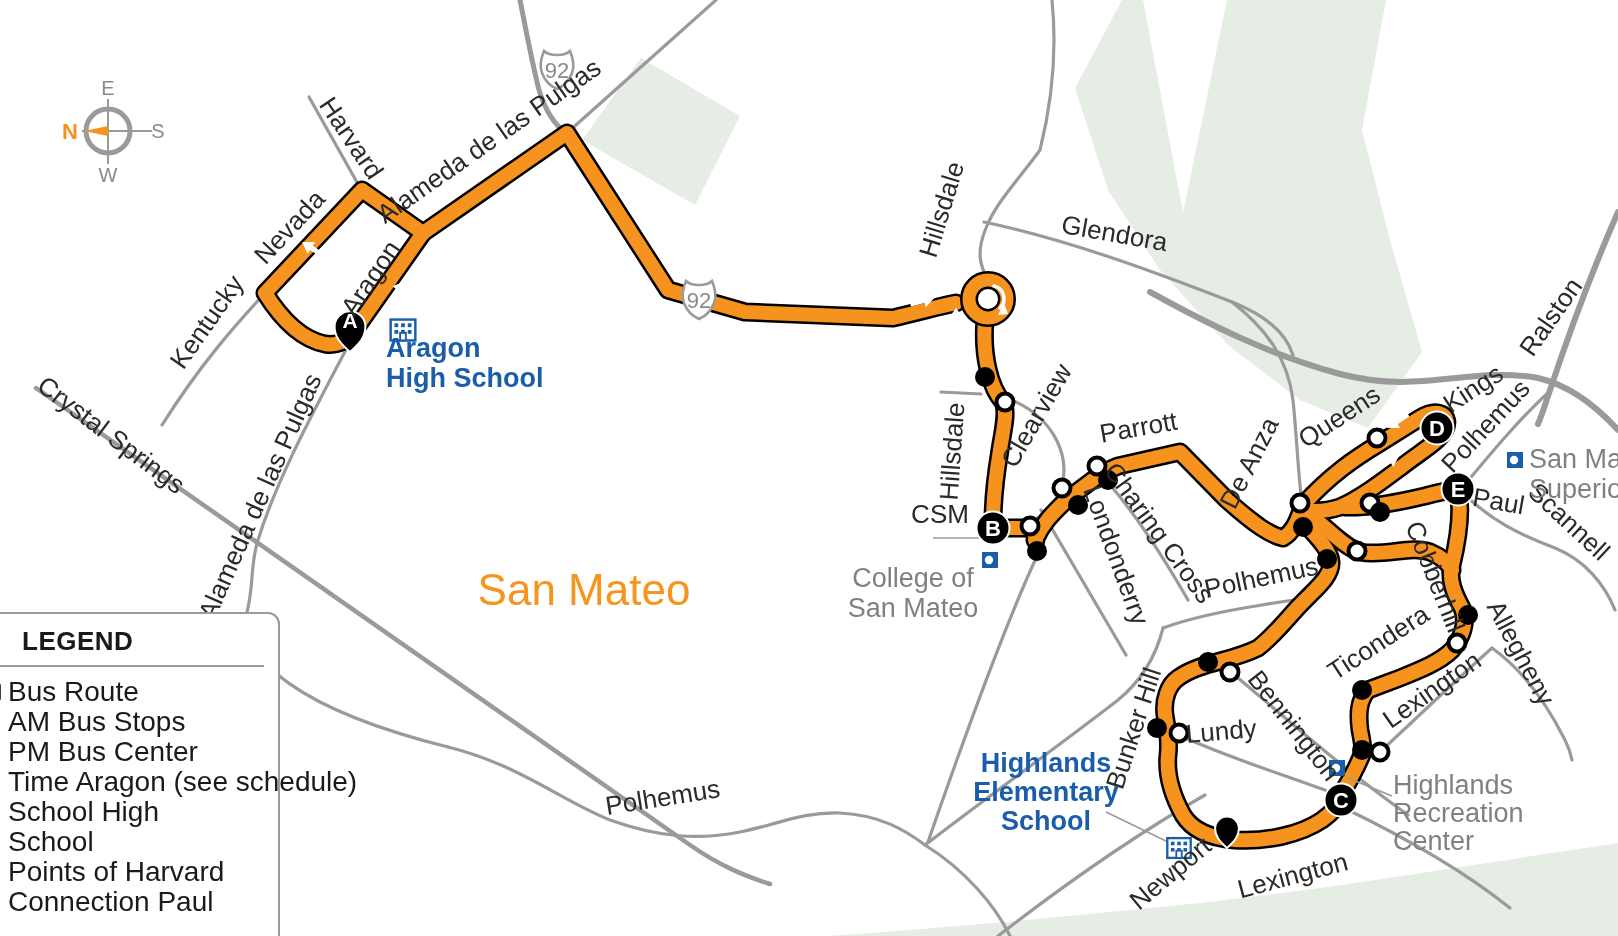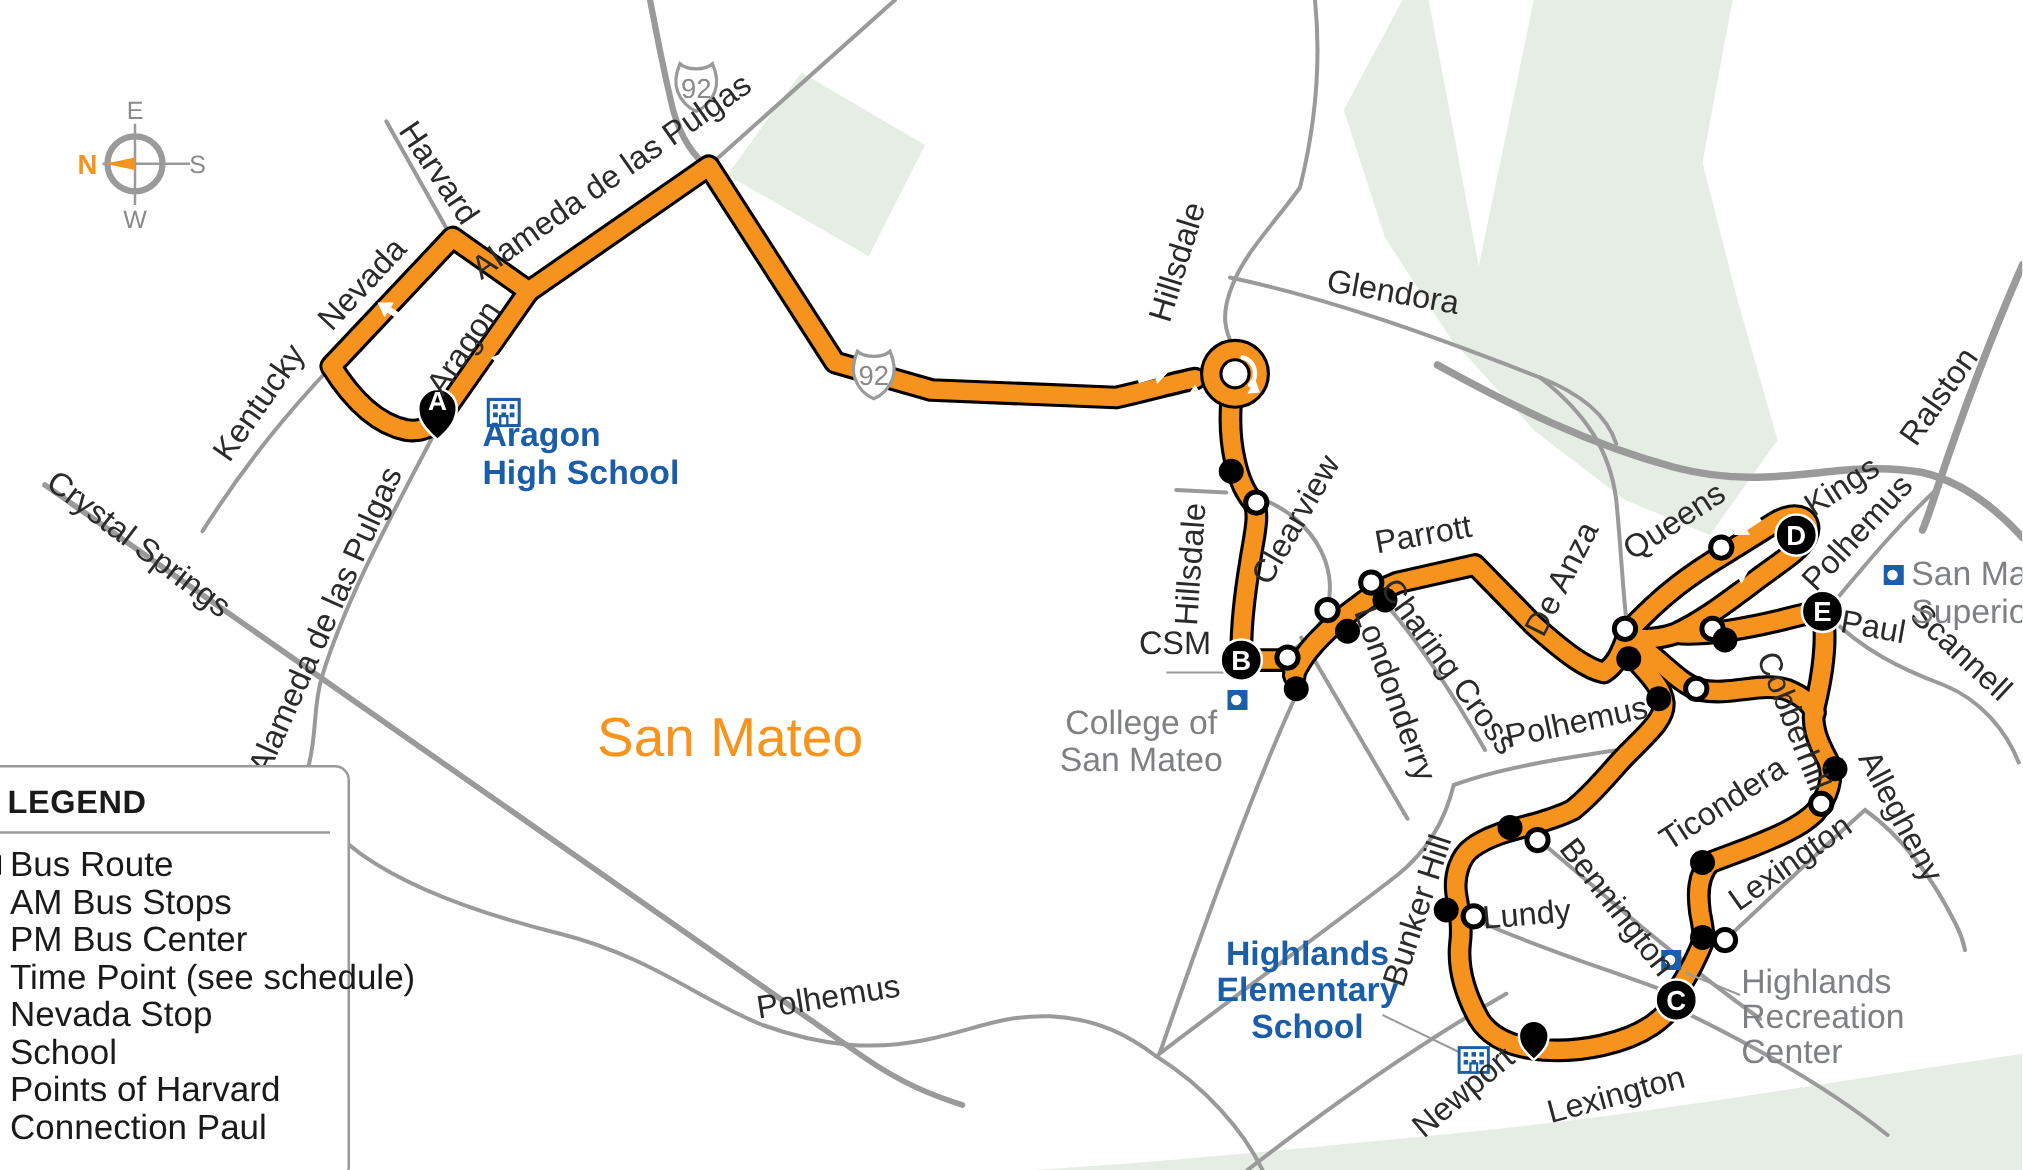--- a/index.html
+++ b/index.html
@@ -3,21 +3,21 @@
 <meta charset="utf-8">
 <style>
   html,body{margin:0;padding:0;background:#fff;}
   #stage{position:relative;width:1618px;height:936px;overflow:hidden;background:#fff;
          font-family:"Liberation Sans",sans-serif;}
   svg text{font-family:"Liberation Sans",sans-serif;}
   
   #legend{position:absolute;left:-36px;top:612px;width:316px;height:334px;
           background:#fff;border:2px solid #9a9a9a;border-radius:12px;box-sizing:border-box;
           padding:10px 0 0 40px;}
-  #legend h2{margin:2px 0 8px 0;font-size:26px;letter-spacing:.5px;color:#1a1a1a;}
+  #legend h2{margin:2px 0 8px 16px;font-size:26px;letter-spacing:.5px;color:#1a1a1a;}
   #legend .rule{border-top:2px solid #9a9a9a;margin:0 14px 10px -40px;}
   .lg-row{display:flex;align-items:center;height:30px;}
   .lg-ic{width:30px;height:26px;flex:0 0 30px;margin-left:-32px;margin-right:4px;}
   .lg-label{font-size:28px;color:#1a1a1a;white-space:nowrap;}
 </style>
 </head>
 <body>
 
 <div id="stage">
   <svg id="map-svg" width="1618" height="936" viewBox="0 0 1618 936">
@@ -268,27 +268,27 @@
           <span class="lg-ic"><svg width="30" height="26" viewBox="0 0 30 26">
               <circle cx="13" cy="13" r="9" fill="#000"></circle>
             </svg></span>
           <span class="lg-label">PM Bus Center</span>
         </div>
         <div class="lg-row">
           <span class="lg-ic"><svg width="30" height="26" viewBox="0 0 30 26">
               <circle cx="13" cy="13" r="10.5" fill="#000"></circle>
               <text x="13" y="18.5" text-anchor="middle" font-size="14" font-weight="bold" fill="#fff">A</text>
             </svg></span>
-          <span class="lg-label">Time Point (see schedule)</span>
+          <span class="lg-label">Time Aragon (see schedule)</span>
         </div>
         <div class="lg-row">
           <span class="lg-ic"><svg width="30" height="26" viewBox="0 0 30 26">
               <path d="M13,25 c-7,-6.5 -10.5,-11 -10.5,-16.5 a10.5,10.5 0 1 1 21,0 c0,5.5 -3.5,10 -10.5,16.5 Z" fill="#000"></path>
             </svg></span>
-          <span class="lg-label">Nevada Stop</span>
+          <span class="lg-label">School High</span>
         </div>
         <div class="lg-row">
           <span class="lg-ic"><svg width="30" height="26" viewBox="0 0 30 26">
               <g transform="translate(13,13) scale(0.78)">
                 <rect x="-13" y="-11" width="26" height="22" fill="#fff" stroke="#1a5da8" stroke-width="3"></rect>
                 <rect x="-9" y="-7" width="4" height="4" fill="#1a5da8"></rect>
                 <rect x="-2" y="-7" width="4" height="4" fill="#1a5da8"></rect>
                 <rect x="5" y="-7" width="4" height="4" fill="#1a5da8"></rect>
                 <rect x="-9" y="0" width="4" height="4" fill="#1a5da8"></rect>
                 <rect x="-2" y="0" width="4" height="4" fill="#1a5da8"></rect>

